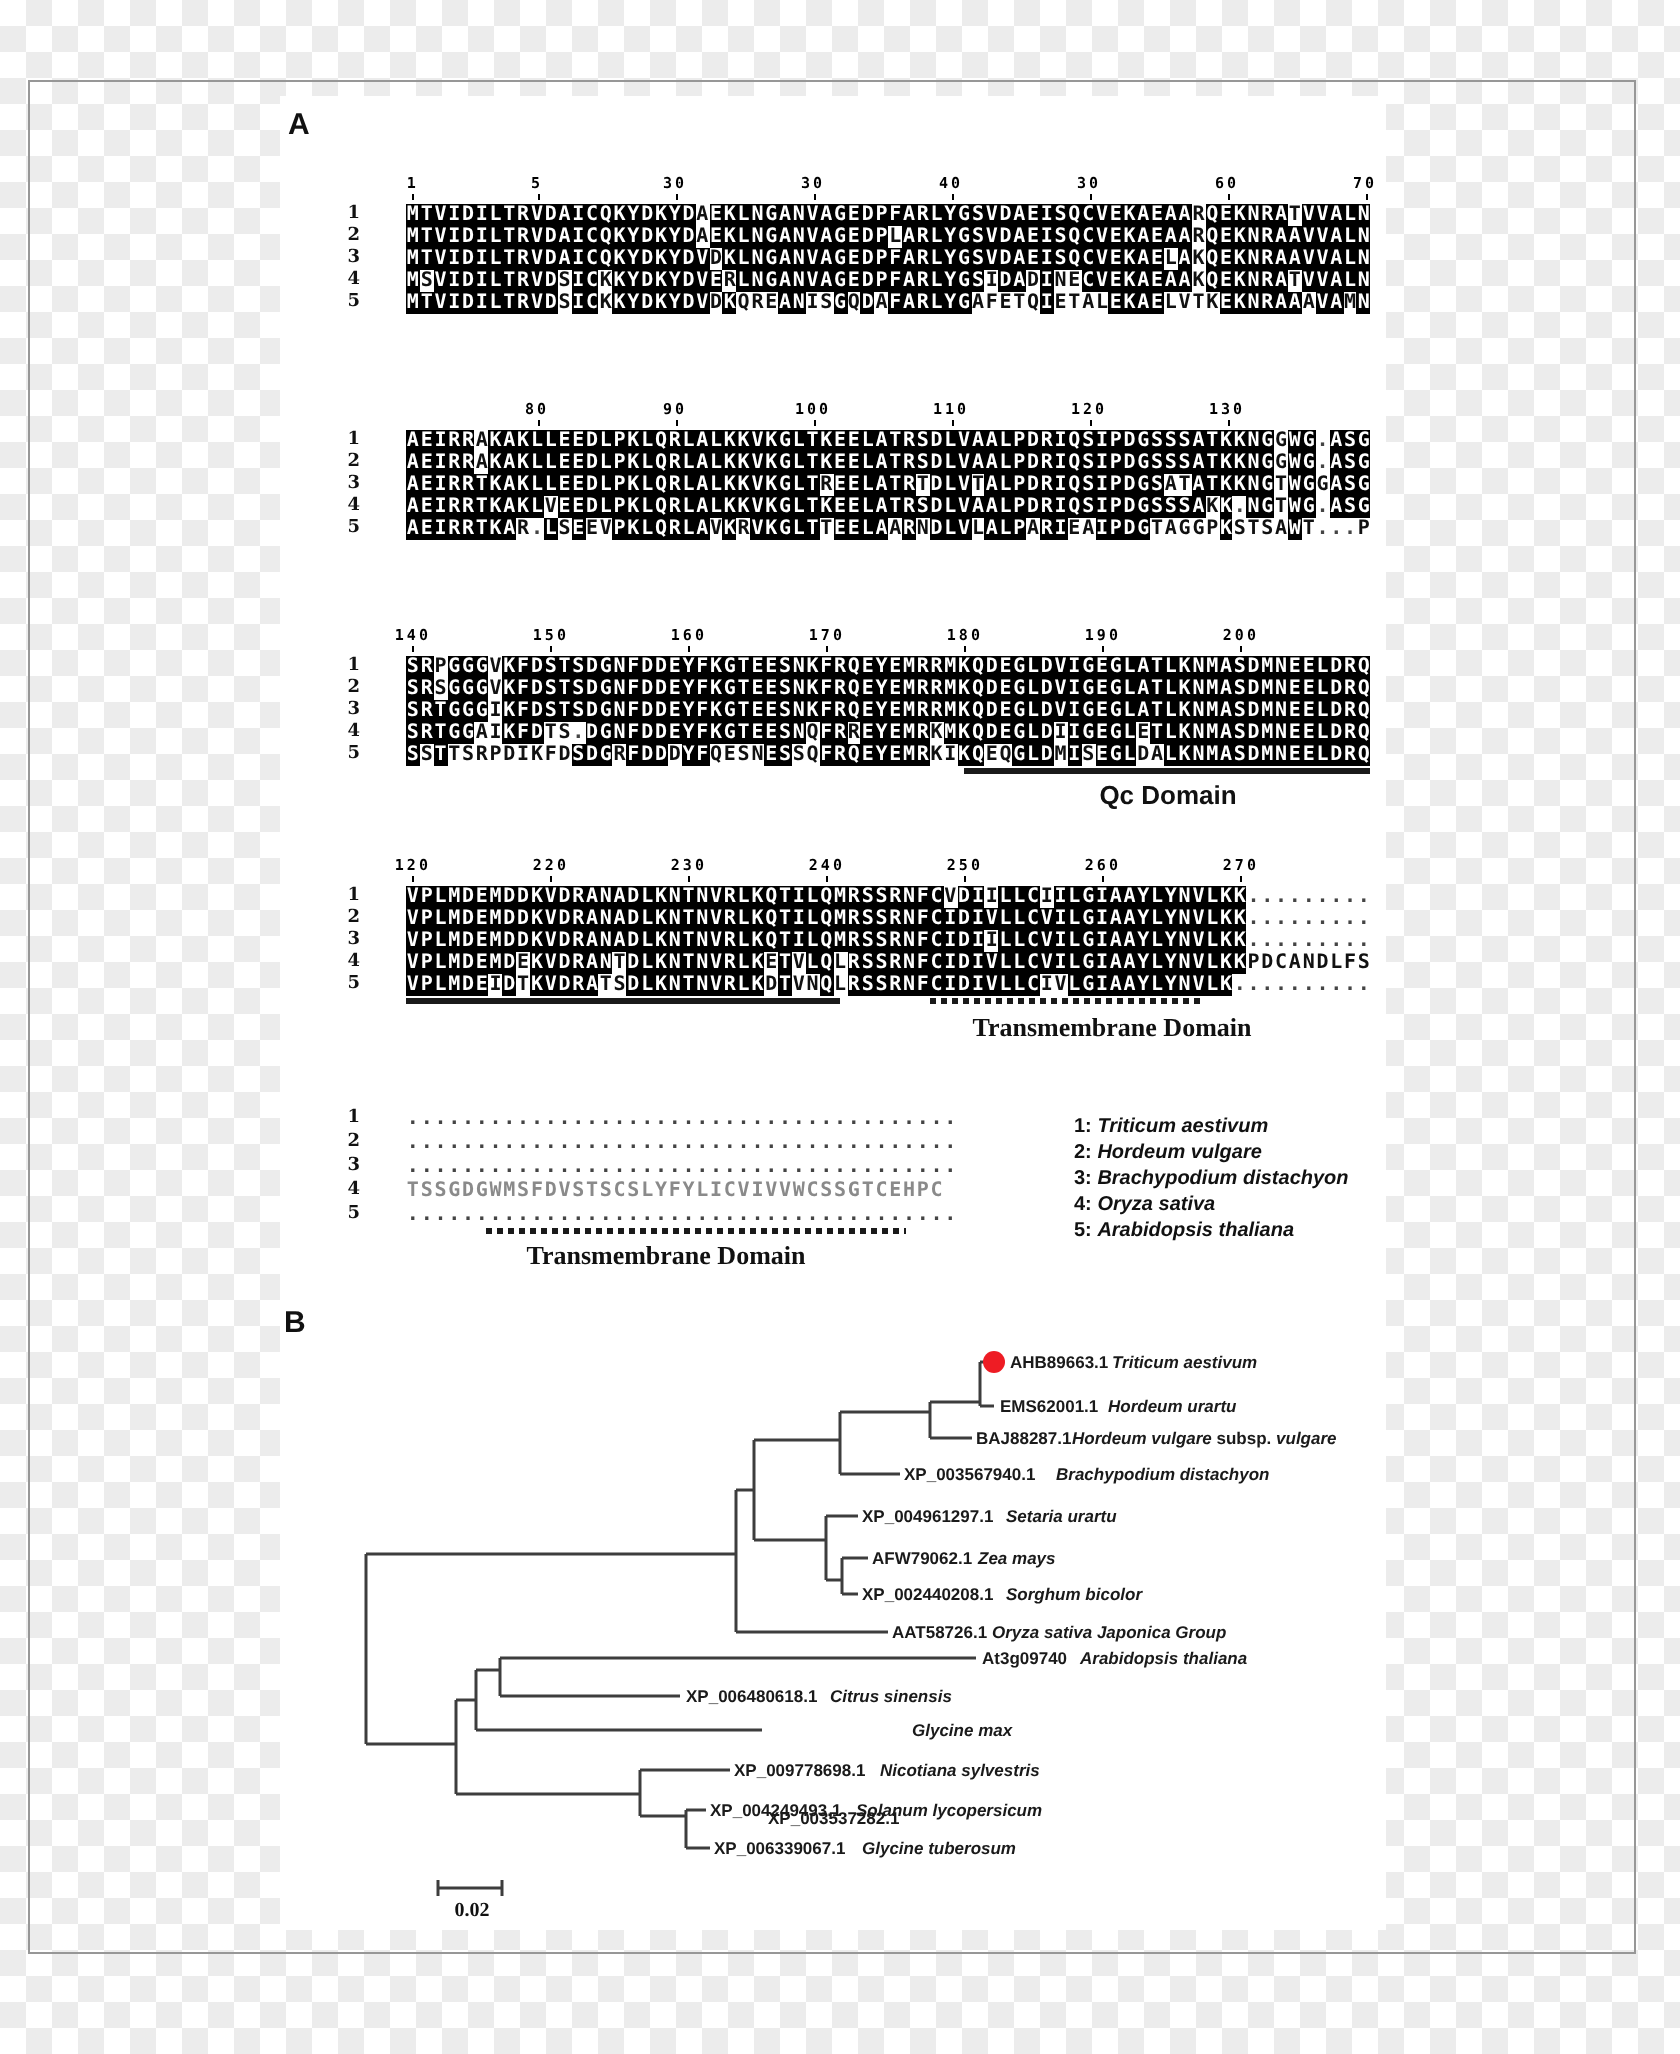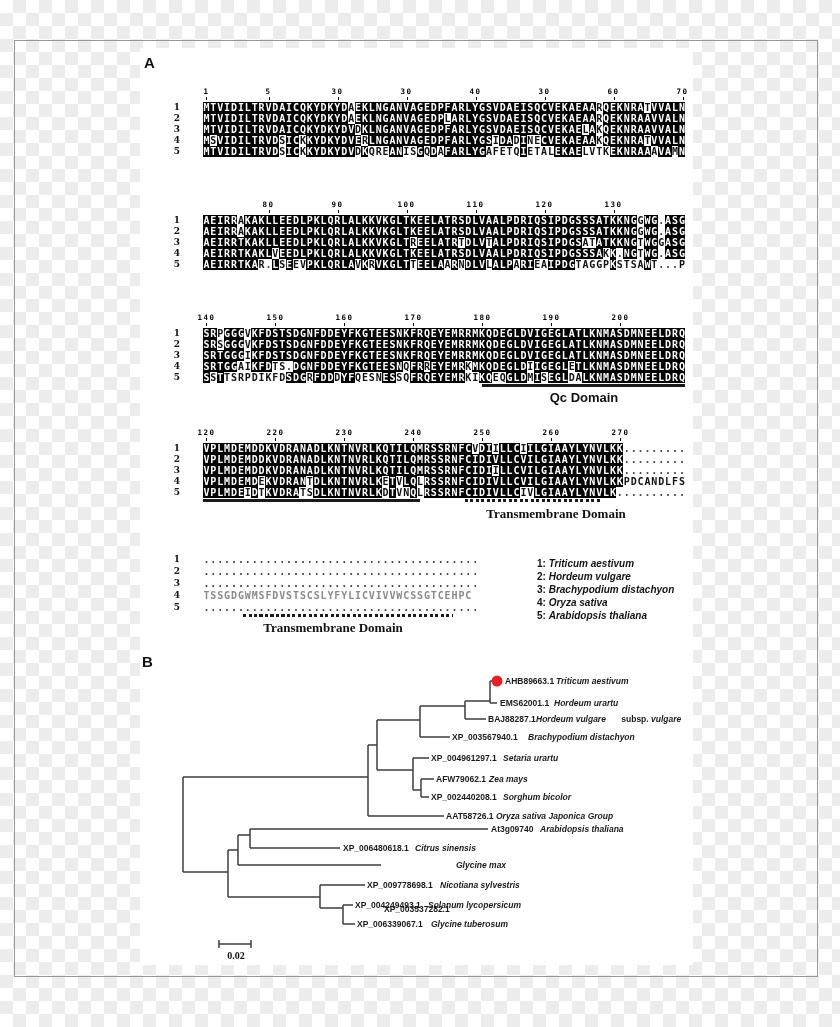--- a/index.html
+++ b/index.html
@@ -37,21 +37,21 @@
     font-weight:bold;font-size:13px;color:#111;white-space:nowrap;}
   .dom-label-sans{position:absolute;transform:translateX(-50%);font-family:"Liberation Sans",sans-serif;
     font-weight:bold;font-size:13px;color:#111;white-space:nowrap;}
   
   .lg{position:absolute;left:537px;font-size:10px;font-weight:bold;color:#111;white-space:nowrap;}
   .lgs{font-style:italic;}
   
   #tree{position:absolute;left:0;top:0;}
   .tleaf{position:absolute;font-size:8.5px;font-weight:bold;color:#1a1a1a;white-space:nowrap;}
   .tsp{font-style:italic;}
-  .tro{font-style:normal;margin-left:13px;}
+  .tro{font-style:normal;}
   .scale-label{position:absolute;transform:translateX(-50%);font-family:"Liberation Serif",serif;
     font-weight:bold;font-size:10px;color:#111;}
 </style>
 </head>
 <body>
 
 <div id="canvas">
   <div id="frame"></div>
   <div id="white"></div>
 

